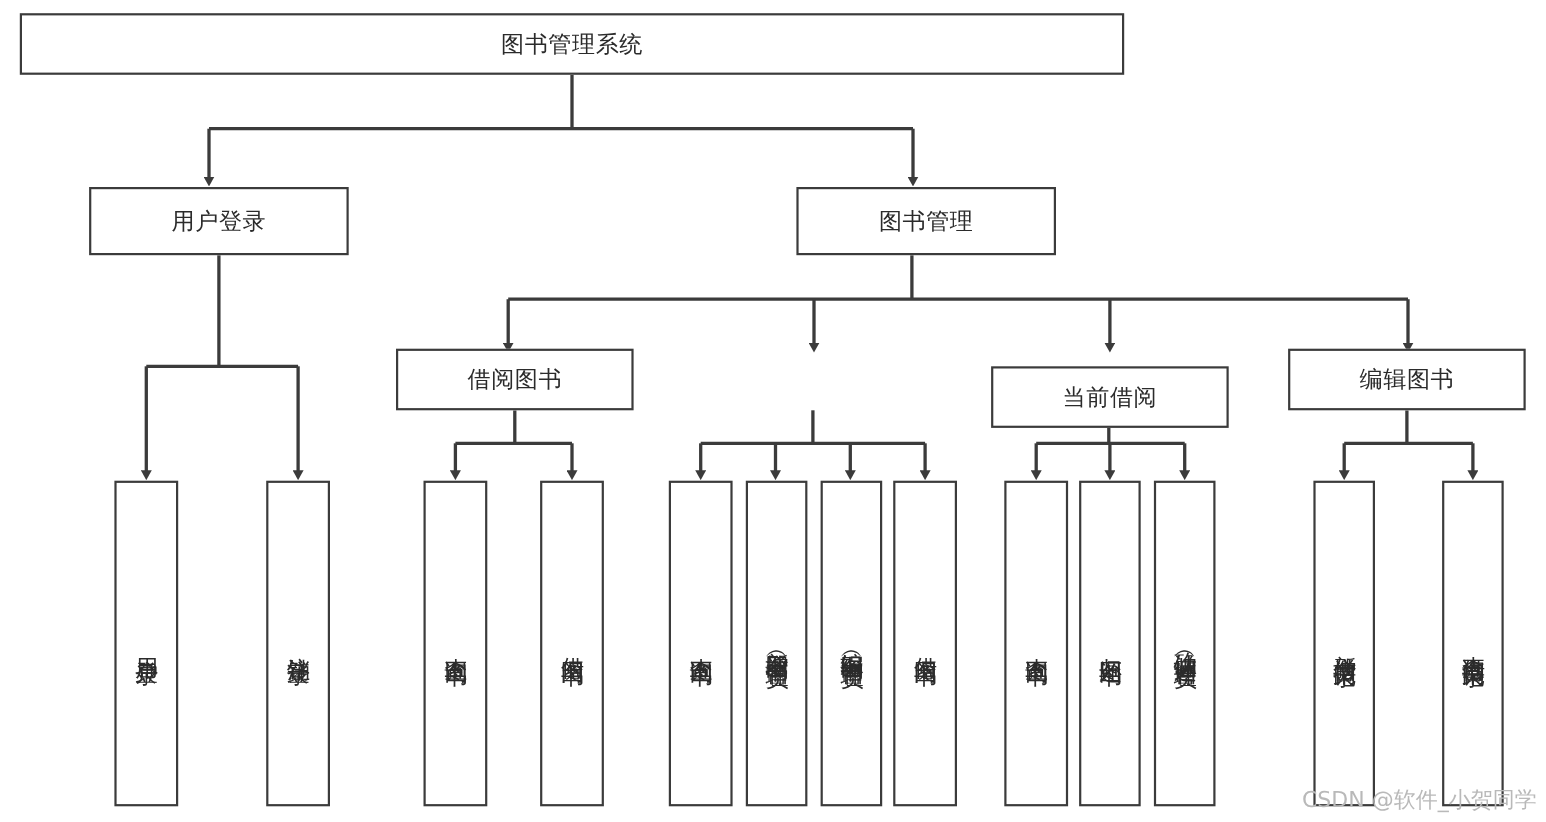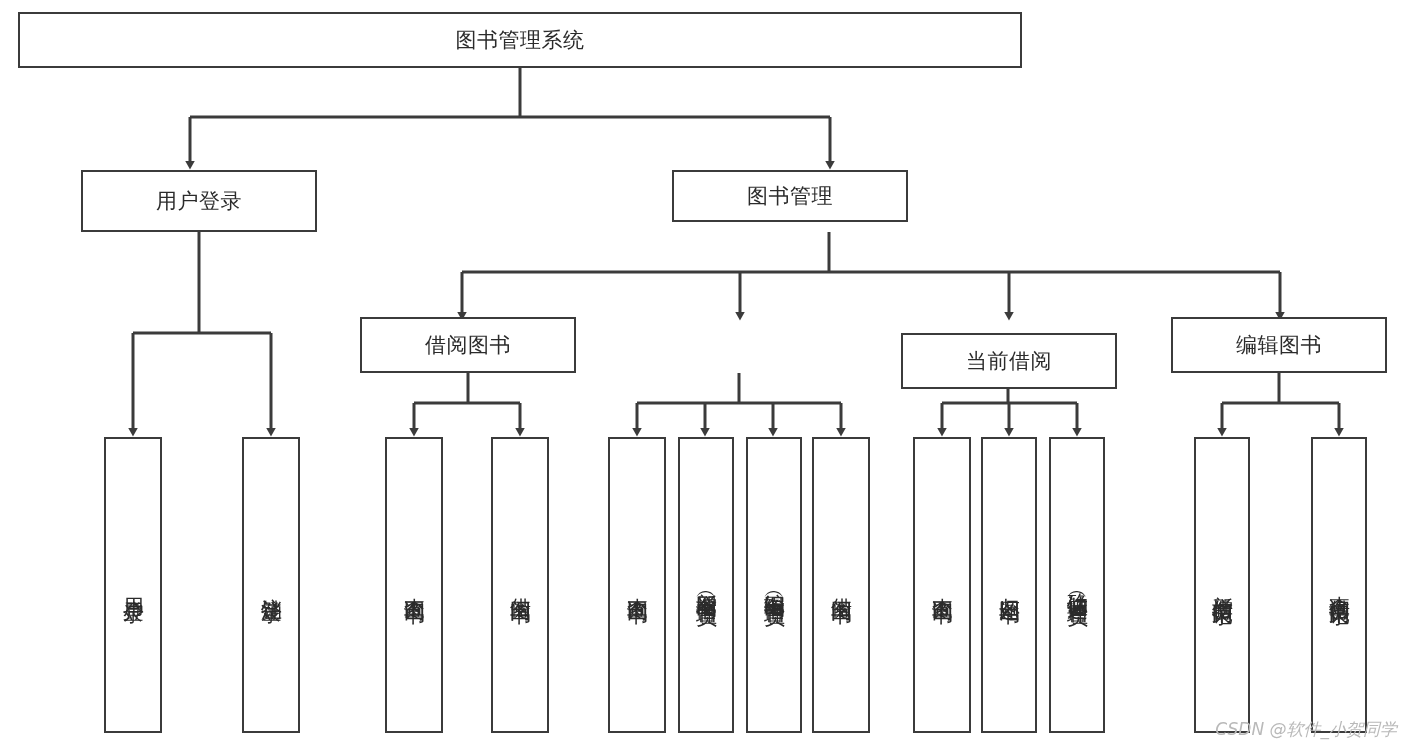--- a/index.html
+++ b/index.html
@@ -56,26 +56,25 @@
     text-orientation: upright;
     font-size: 21px;
     letter-spacing: 2px;
     line-height: 1;
     max-height: 100%;
   }
   #watermark {
     position: absolute;
     right: 8px;
     bottom: 6px;
-    font-size: 17px;
+    font-size: 20px;
     color: #b9b9b9;
     z-index: 20;
     white-space: nowrap;
     pointer-events: none;
-    font-style: italic;
   }
 </style>
 </head>
 <body>
 
 <div id="diagram-root">
 
   <svg id="edge-layer" viewBox="0 0 1405 747" xmlns="http://www.w3.org/2000/svg">
     <defs>
       <marker id="arrow" markerWidth="9" markerHeight="10" refX="1.5" refY="5" orient="auto" markerUnits="userSpaceOnUse">
@@ -126,21 +125,21 @@
     </g>
   </svg>
 
   <div class="node horizontal" style="left:18px; top:12px; width:1004px; height:56px;">
     <span class="node-label">图书管理系统</span>
   </div>
 
   <div class="node horizontal" style="left:81px; top:170px; width:236px; height:62px;">
     <span class="node-label">用户登录</span>
   </div>
-  <div class="node horizontal" style="left:672px; top:170px; width:236px; height:52px;">
+  <div class="node horizontal" style="left:724px; top:170px; width:236px; height:62px;">
     <span class="node-label">图书管理</span>
   </div>
 
   <div class="node horizontal" style="left:360px; top:317px; width:216px; height:56px;">
     <span class="node-label">借阅图书</span>
   </div>
   <div class="node horizontal" style="left:901px; top:333px; width:216px; height:56px;">
     <span class="node-label">当前借阅</span>
   </div>
   <div class="node horizontal" style="left:1171px; top:317px; width:216px; height:56px;">

